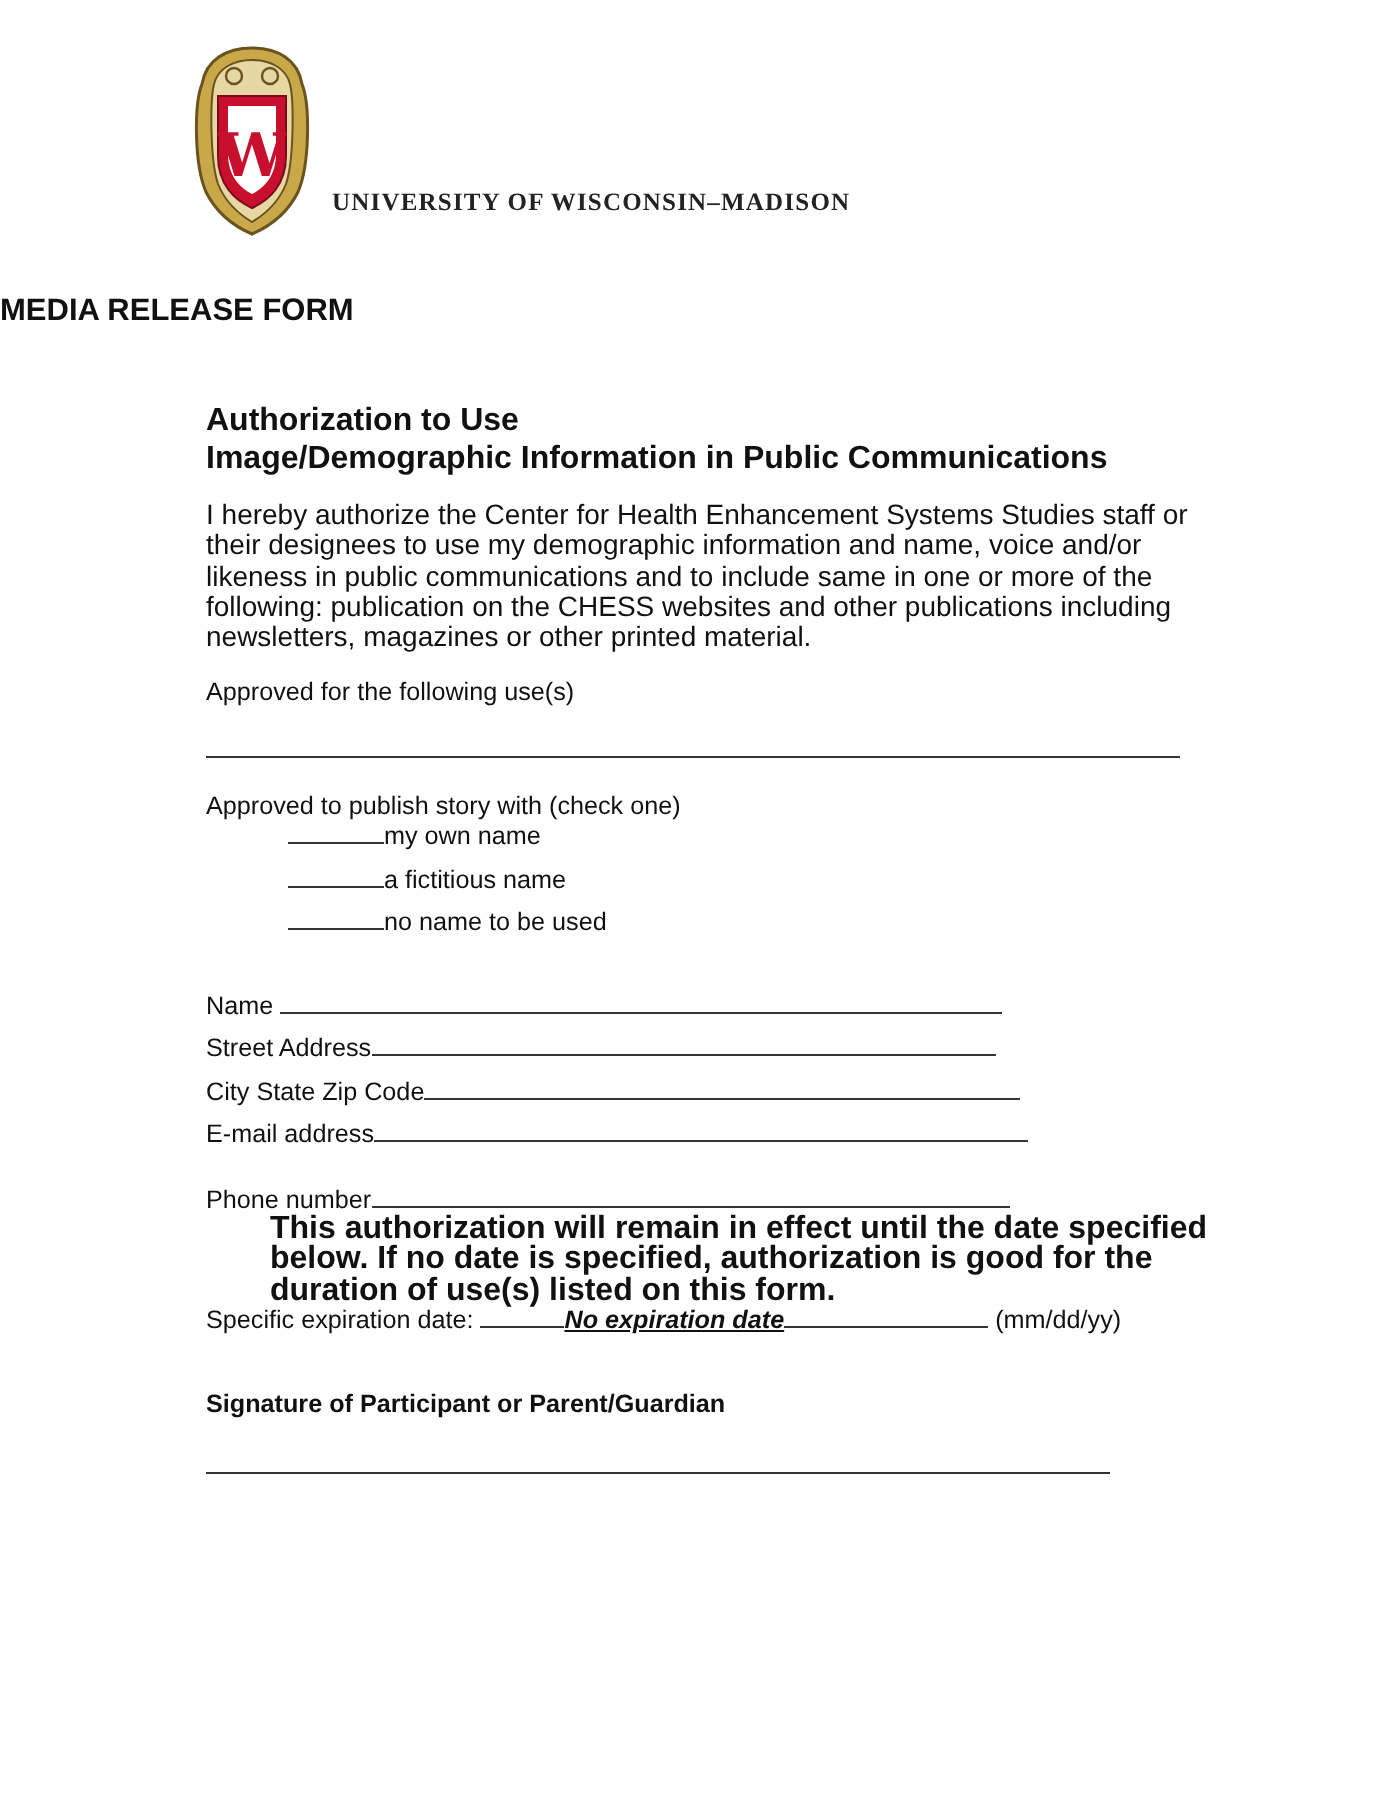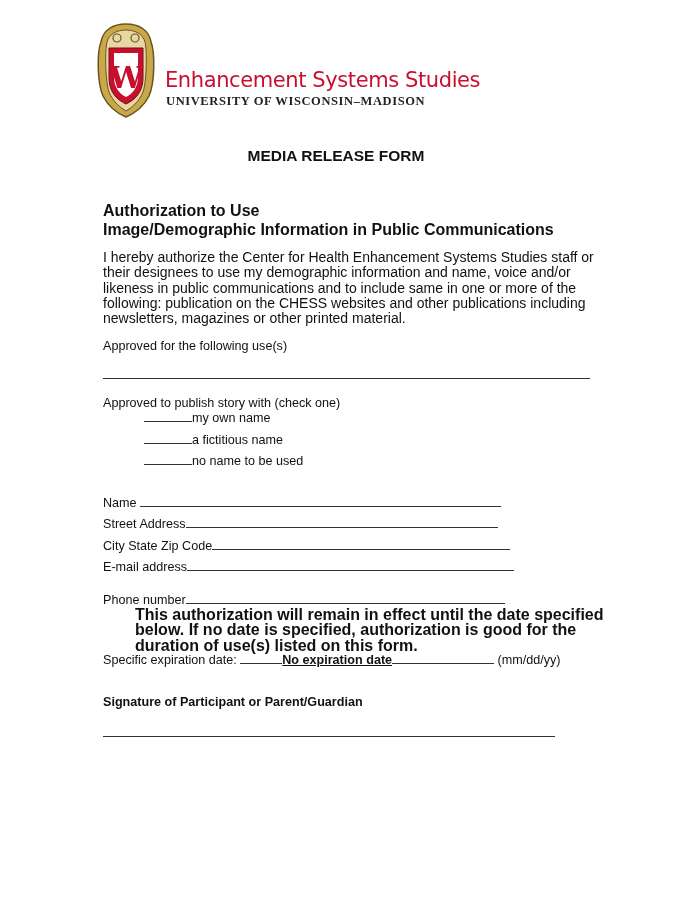--- a/index.html
+++ b/index.html
@@ -7,47 +7,46 @@
            font-family: "Liberation Sans", sans-serif; color: #111; }
     .abs { position: absolute; }
     .logo { left: 95px; top: 22px; width: 370px; height: 100px; }
     .crest { position: absolute; left: 0; top: 0; width: 62px; height: 96px; }
     .org-line { position: absolute; left: 70px; color: #c8102e; font-family: "DejaVu Sans", sans-serif;
                 font-size: 21px; letter-spacing: -0.4px; line-height: 22px; white-space: nowrap; }
     .org-line1 { top: 24px; }
     .org-line2 { top: 47px; }
     .univ { position: absolute; left: 71px; top: 72px; font-family: "Liberation Serif", serif;
             font-size: 12.5px; font-weight: bold; letter-spacing: 0.6px; color: #222; white-space: nowrap; }
-    .form-title { left: 0; width: 672px; top: 147px; text-align: center; font-weight: bold; font-size: 15.5px; }
+    .form-title { left: 0; width: 672px; top: 147px; font-weight: bold; font-size: 15.5px; }
     .h2 { left: 103px; font-weight: bold; font-size: 16px; line-height: 19px; }
     .h2a { top: 201px; }
     .h2b { top: 220px; text-align: center; }
     .para { left: 103px; top: 250px; width: 505px; font-size: 14px; line-height: 15.3px; }
     .text { left: 103px; font-size: 12.6px; white-space: nowrap; }
     .rule { height: 0; border-top: 1px solid #333; }
     .chk { left: 144px; font-size: 12.6px; white-space: nowrap; }
     .blank { display: inline-block; border-bottom: 1px solid #333; vertical-align: baseline; height: 11px; }
     .bold { font-weight: bold; }
     .bold-para { left: 103px; top: 607px; width: 500px; font-size: 16px; font-weight: bold; line-height: 15.3px; margin-left: 32px; }
-    .exp-value { font-weight: bold; text-decoration: underline; }
+    .exp-value { font-weight: bold; text-decoration: underline; font-style: italic; }
   </style>
 </head>
 <body>
 
 <div class="abs logo">
   <svg class="crest" viewBox="0 0 62 96">
     <path d="M31 2 C18 2 8 8 6 20 C2 30 2 60 8 74 C14 86 24 92 31 95 C38 92 48 86 54 74 C60 60 60 30 56 20 C54 8 44 2 31 2 Z" fill="#c9a84a" stroke="#6b5320" stroke-width="1.5"></path>
     <path d="M31 8 C22 8 14 12 12 20 C10 28 10 58 14 70 C18 80 26 86 31 89 C36 86 44 80 48 70 C52 58 52 28 50 20 C48 12 40 8 31 8 Z" fill="#e6d7a3" stroke="#6b5320" stroke-width="1"></path>
     <circle cx="22" cy="16" r="4" fill="none" stroke="#6b5320" stroke-width="1.2"></circle>
     <circle cx="40" cy="16" r="4" fill="none" stroke="#6b5320" stroke-width="1.2"></circle>
     <path d="M14 26 L48 26 L48 56 C48 70 40 78 31 82 C22 78 14 70 14 56 Z" fill="#c8102e" stroke="#7a0a1c" stroke-width="1"></path>
     <path d="M19 31 L43 31 L43 55 C43 66 37 72 31 75 C25 72 19 66 19 55 Z" fill="#ffffff"></path>
     <text x="31" y="66" text-anchor="middle" font-family="DejaVu Serif, serif" font-size="30" font-weight="bold" fill="#c8102e">W</text>
   </svg>
-  <div class="org-line org-line2">Enhancement Systems Studies</div>
   <div class="univ">UNIVERSITY OF WISCONSIN–MADISON</div>
 </div>
 
 <div class="abs form-title">MEDIA RELEASE FORM</div>
 
 <div class="abs h2 h2a">Authorization to Use</div>
 <div class="abs h2 h2b">Image/Demographic Information in Public Communications</div>
 
 <div class="abs para">I hereby authorize the Center for Health Enhancement Systems Studies staff or their designees to use my demographic information and name, voice and/or likeness in public communications and to include same in one or more of the following: publication on the CHESS websites and other publications including newsletters, magazines or other printed material.</div>
 

